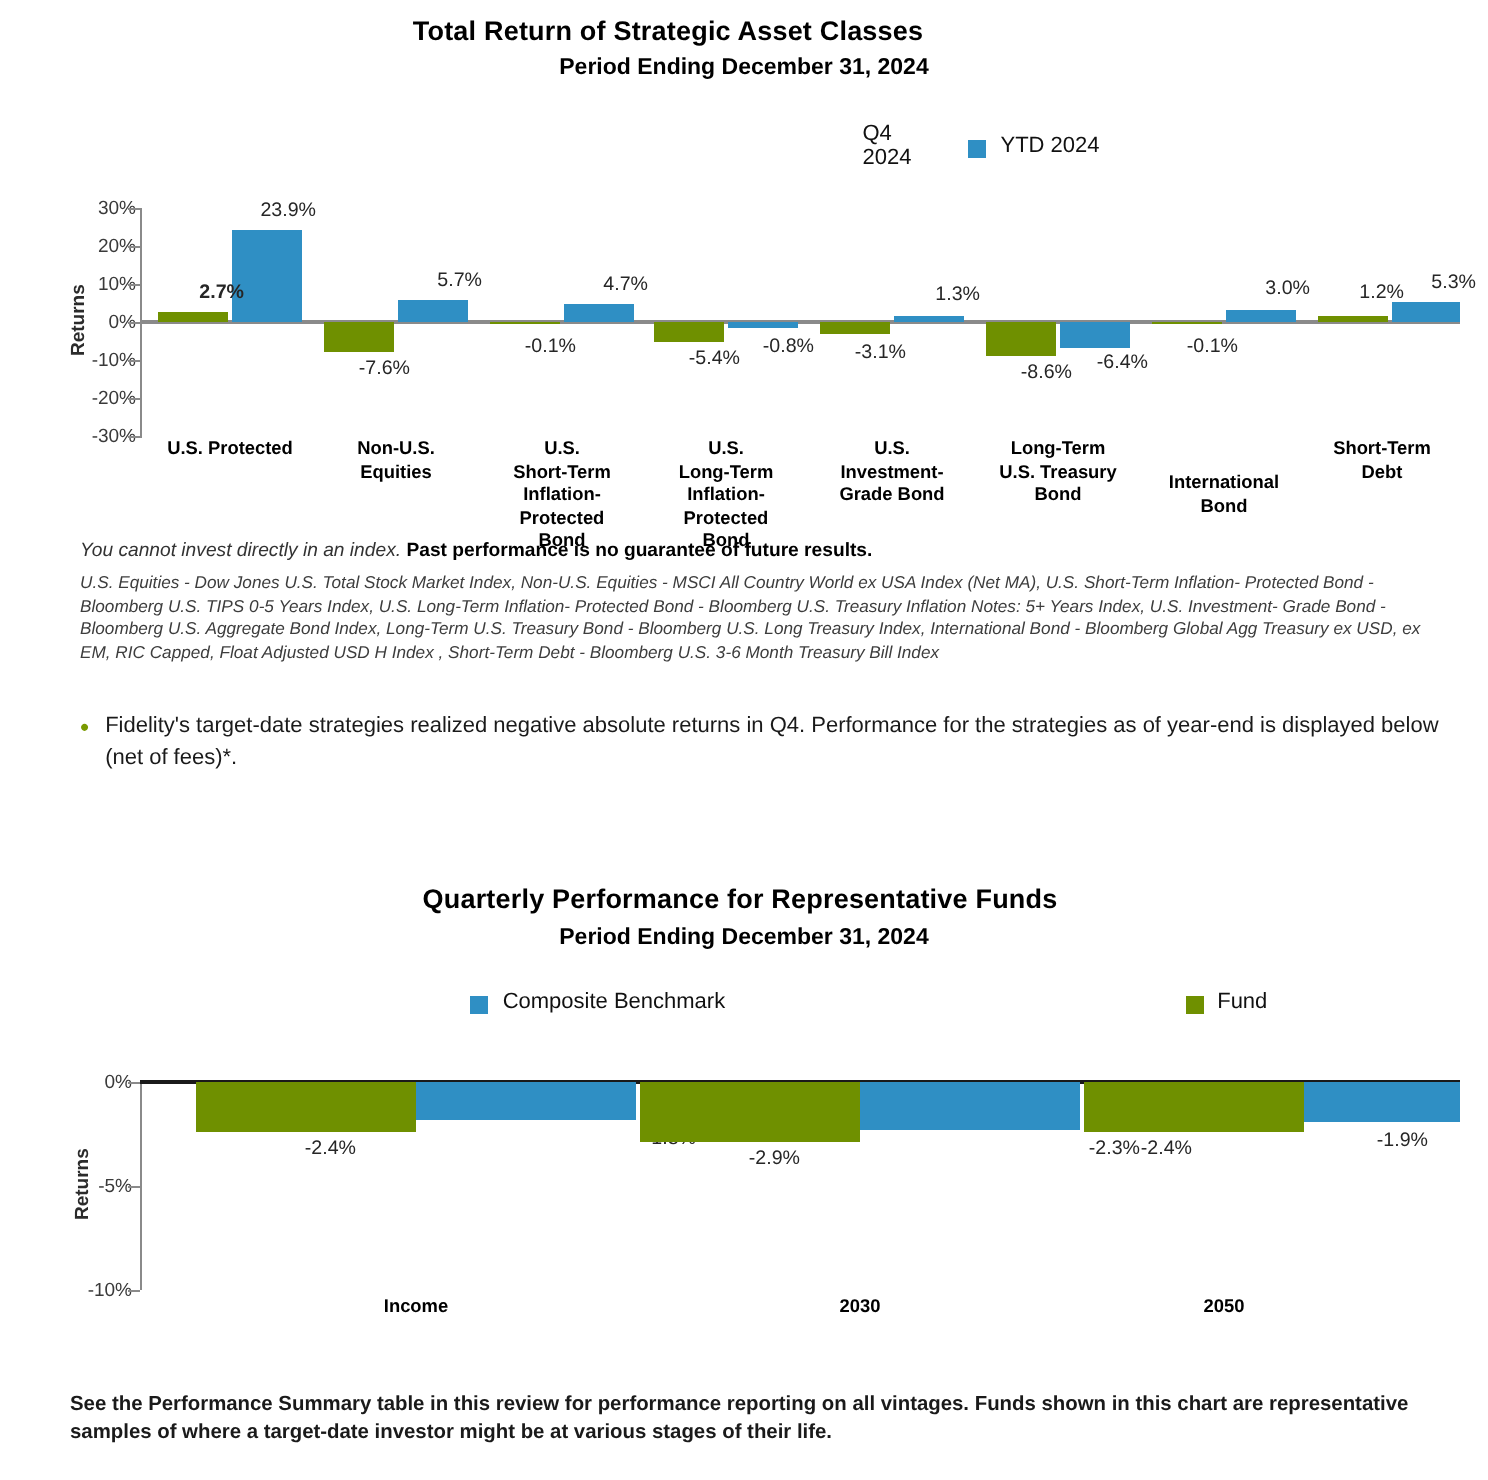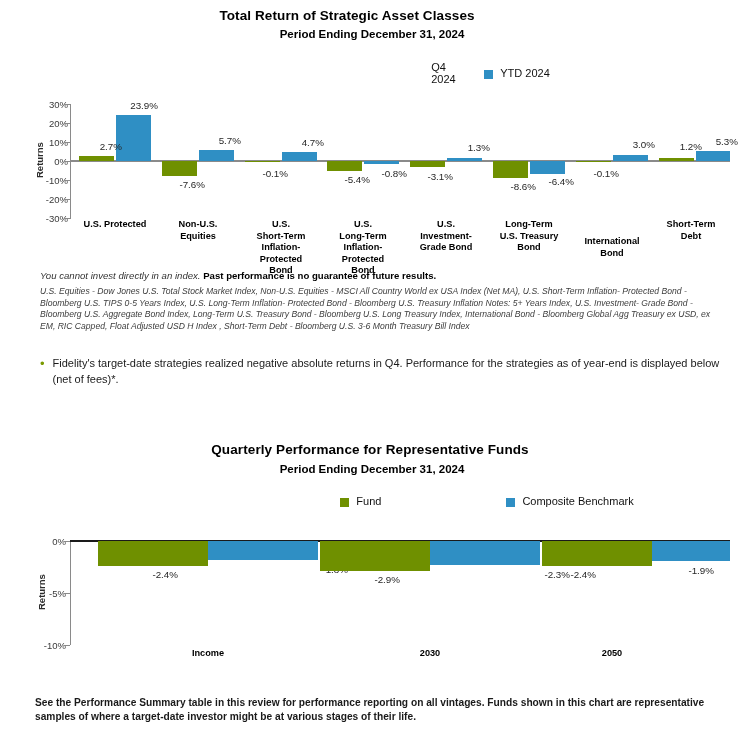--- a/index.html
+++ b/index.html
@@ -134,21 +134,21 @@
     font-weight: bold;
     color: #1a1a1a;
     line-height: 14px;
   }
 </style>
 </head>
 <body>
 
 <div class="page">
 
-  <div class="chart-title" style="position:absolute;left:17px;top:8px;width:660px;">Total Return of Strategic Asset Classes</div>
+  <div class="chart-title" style="position:absolute;left:4px;top:8px;width:660px;">Total Return of Strategic Asset Classes</div>
   <div class="chart-subtitle" style="position:absolute;left:0;top:25px;width:744px;">Period Ending December 31, 2024</div>
 
   <div class="legend" style="position:absolute;left:0;top:61px;width:744px;">
     <div class="legend-item" style="width:230px;justify-content:flex-start;padding-left:230px;">
       <span class="legend-swatch" style="background:#6f9000;"></span>
       <span>Q4 2024</span>
     </div>
     <div class="legend-item" style="padding-left:60px;">
       <span class="legend-swatch" style="background:#2f8fc4;"></span>
       <span>YTD 2024</span>
@@ -173,21 +173,21 @@
     <div class="tickmark" style="left:64px;top:161px;width:6px;"></div>
     <div class="tickmark" style="left:64px;top:180px;width:6px;"></div>
     <div class="tickmark" style="left:64px;top:199px;width:6px;"></div>
     <div class="tickmark" style="left:64px;top:218px;width:6px;"></div>
 
     <div class="axis-line-v" style="left:70px;top:104px;height:115px;"></div>
     <div class="zero-line" style="left:70px;top:160px;width:660px;"></div>
 
     <div class="bar" style="left:79px;top:156px;width:35px;height:5px;background:#6f9000;"></div>
     <div class="bar" style="left:116px;top:115px;width:35px;height:46px;background:#2f8fc4;"></div>
-    <div class="bar-label" style="left:72px;top:141px;width:50px;">2.7%</div>
+    <div class="bar-label" style="left:72px;top:141px;width:50px;font-weight:bold;">2.7%</div>
     <div class="bar-label" style="left:108px;top:100px;width:50px;">23.9%</div>
 
     <div class="bar" style="left:162px;top:161px;width:35px;height:15px;background:#6f9000;"></div>
     <div class="bar" style="left:199px;top:150px;width:35px;height:11px;background:#2f8fc4;"></div>
     <div class="bar-label" style="left:155px;top:179px;width:50px;">-7.6%</div>
     <div class="bar-label" style="left:191px;top:135px;width:50px;">5.7%</div>
 
     <div class="bar" style="left:245px;top:161px;width:35px;height:1px;background:#6f9000;"></div>
     <div class="bar" style="left:282px;top:152px;width:35px;height:9px;background:#2f8fc4;"></div>
     <div class="bar-label" style="left:238px;top:168px;width:50px;">-0.1%</div>
@@ -266,27 +266,27 @@
 
   <div class="bullet-row" style="left:40px;top:356px;width:690px;">
     <span class="bullet-dot">•</span>
     <span>Fidelity's target-date strategies realized negative absolute returns in Q4. Performance for the strategies as of year-end is displayed below (net of fees)*.</span>
   </div>
 
   <div class="chart-title" style="position:absolute;left:0;top:442px;width:740px;">Quarterly Performance for Representative Funds</div>
   <div class="chart-subtitle" style="position:absolute;left:0;top:460px;width:744px;">Period Ending December 31, 2024</div>
 
   <div class="legend" style="position:absolute;left:0;top:495px;width:744px;">
+    <div class="legend-item" style="padding-left:125px;">
+      <span class="legend-swatch" style="background:#2f8fc4;"></span>
+      <span>Composite Benchmark</span>
+    </div>
     <div class="legend-item" style="padding-left:230px;">
       <span class="legend-swatch" style="background:#6f9000;"></span>
       <span>Fund</span>
-    </div>
-    <div class="legend-item" style="padding-left:125px;">
-      <span class="legend-swatch" style="background:#2f8fc4;"></span>
-      <span>Composite Benchmark</span>
     </div>
   </div>
 
   <div class="chart-wrap" style="position:absolute;left:0;top:0;width:744px;height:740px;">
 
     <div class="yaxis-title" style="left:36px;top:610px;">Returns</div>
 
     <div class="ytick" style="left:34px;top:536px;width:32px;">0%</div>
     <div class="ytick" style="left:34px;top:588px;width:32px;">-5%</div>
     <div class="ytick" style="left:34px;top:640px;width:32px;">-10%</div>

